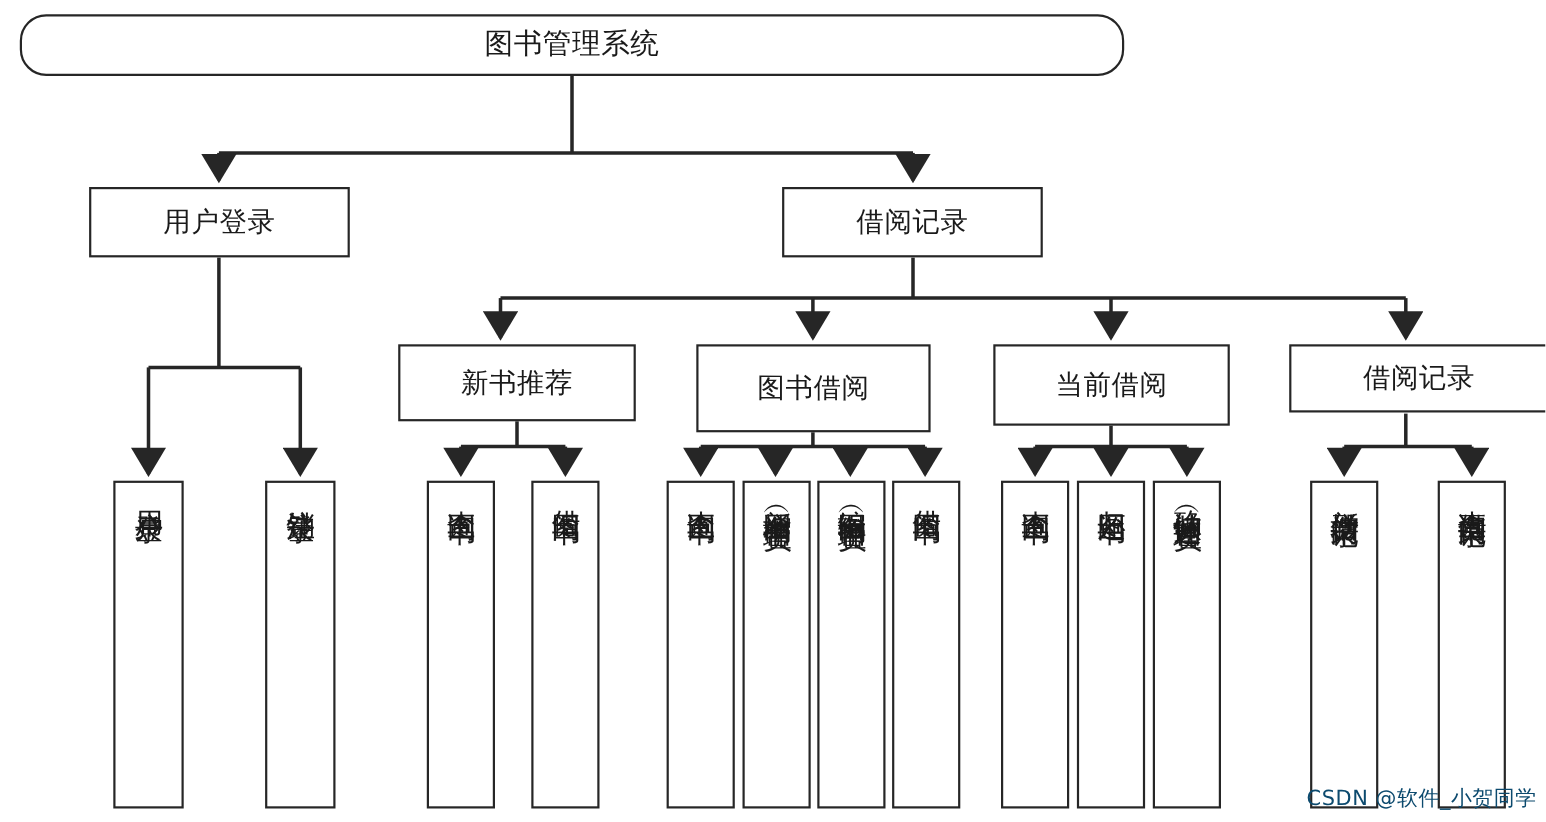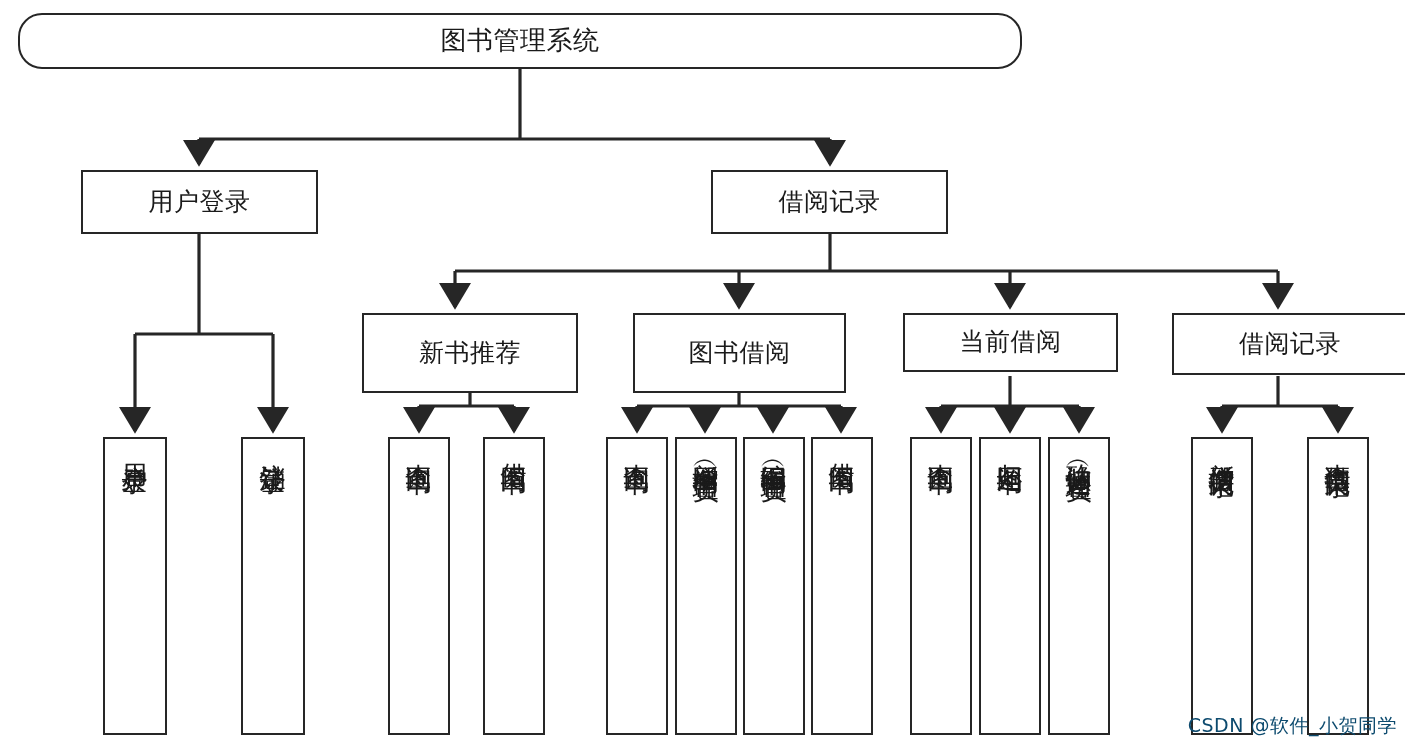--- a/index.html
+++ b/index.html
@@ -127,29 +127,29 @@
   </div>
 
   <div class="node node-h" style="left:81px; top:170px; width:237px; height:64px;">
     <span>用户登录</span>
   </div>
 
   <div class="node node-h" style="left:711px; top:170px; width:237px; height:64px;">
     <span>借阅记录</span>
   </div>
 
-  <div class="node node-h" style="left:362px; top:313px; width:216px; height:80px;">
+  <div class="node node-h" style="left:362px; top:313px; width:216px; height:70px;">
     <span>新书推荐</span>
   </div>
 
   <div class="node node-h" style="left:633px; top:313px; width:213px; height:80px;">
     <span>图书借阅</span>
   </div>
 
-  <div class="node node-h" style="left:903px; top:313px; width:215px; height:59px;">
+  <div class="node node-h" style="left:903px; top:313px; width:215px; height:74px;">
     <span>当前借阅</span>
   </div>
 
   <div class="node node-h" style="left:1172px; top:313px; width:236px; height:62px;">
     <span>借阅记录</span>
   </div>
 
   <div class="node node-v" style="left:103px; top:437px; width:64px; height:298px;">
     <span class="vtext">用户登录</span>
   </div>

